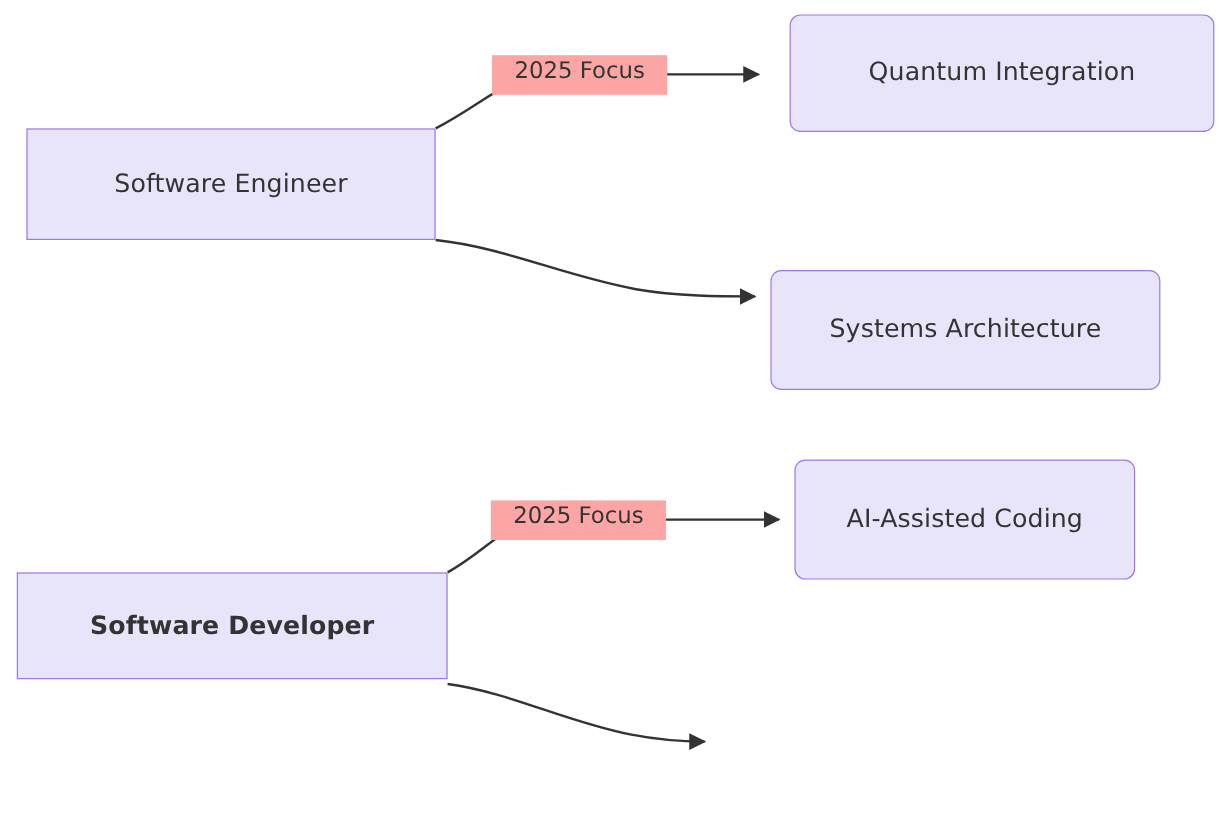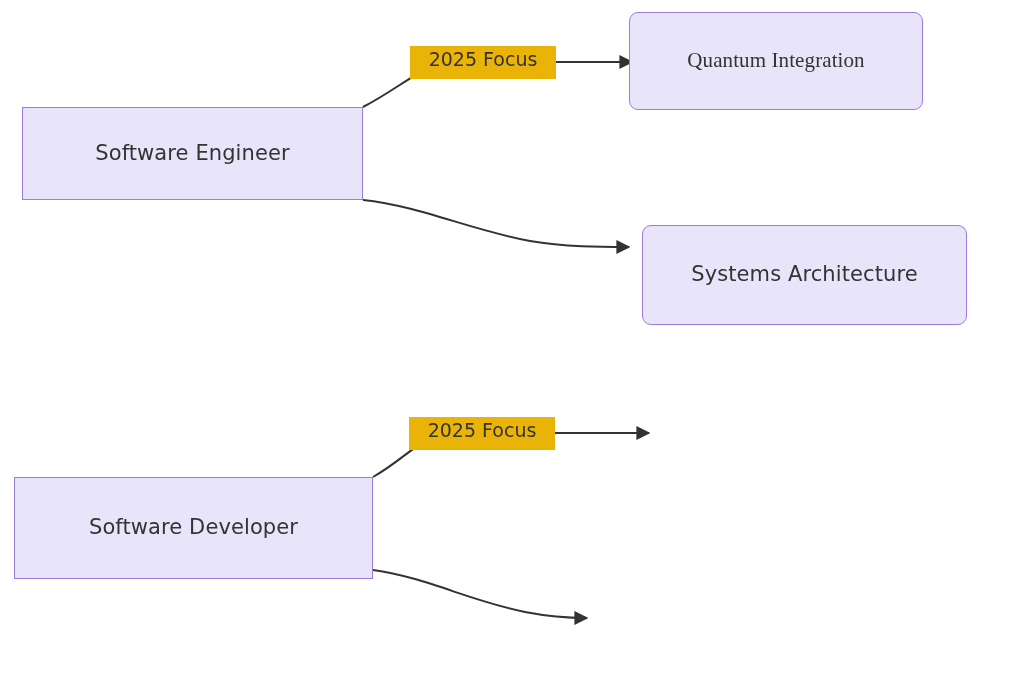--- a/index.html
+++ b/index.html
@@ -50,21 +50,21 @@
   .node.rounded { border-radius: 9px; }
 
   .node-label {
     display: block;
     padding: 0 14px;
   }
 
   .edge-label {
     position: absolute;
     box-sizing: border-box;
-    background: #eab308;
+    background: #fca5a5;
     color: #333333;
     font-size: 19px;
     line-height: 1.25;
     white-space: nowrap;
     padding: 2px 6px 3px 6px;
     text-align: center;
   }
 </style>
 </head>
 <body>
@@ -84,32 +84,35 @@
 
     <path d="M 373,477 C 398,463 412,447 432,437 C 468,421 520,433 558,433 L 649,433" fill="none" stroke="#333333" stroke-width="2" marker-end="url(#arrowhead)"></path>
 
     <path d="M 373,570 C 425,577 470,601 525,612 C 556,618 575,618 587,618" fill="none" stroke="#333333" stroke-width="2" marker-end="url(#arrowhead)"></path>
   </svg>
 
   <div class="node square" style="left:22px; top:107px; width:341px; height:93px;">
     <span class="node-label">Software Engineer</span>
   </div>
 
-  <div class="node rounded" style="left:629px; top:12px; width:294px; height:98px;font-family:Liberation Serif, serif;">
+  <div class="node rounded" style="left:658px; top:12px; width:354px; height:98px;">
     <span class="node-label">Quantum Integration</span>
   </div>
 
   <div class="node rounded" style="left:642px; top:197px; width:325px; height:100px;margin-top:28px;">
     <span class="node-label">Systems Architecture</span>
   </div>
 
-  <div class="node square" style="left:14px; top:477px; width:359px; height:102px;">
+  <div class="node square" style="left:14px; top:477px; width:359px; height:89px;font-weight:bold;">
     <span class="node-label">Software Developer</span>
   </div>
 
+  <div class="node rounded" style="left:662px; top:383px; width:284px; height:100px;">
+    <span class="node-label">AI-Assisted Coding</span>
+  </div>
 
 
   <div class="edge-label" style="left:410px; top:46px; width:146px; height:33px;">
     <span>2025 Focus</span>
   </div>
 
   <div class="edge-label" style="left:409px; top:417px; width:146px; height:33px;">
     <span>2025 Focus</span>
   </div>
 

